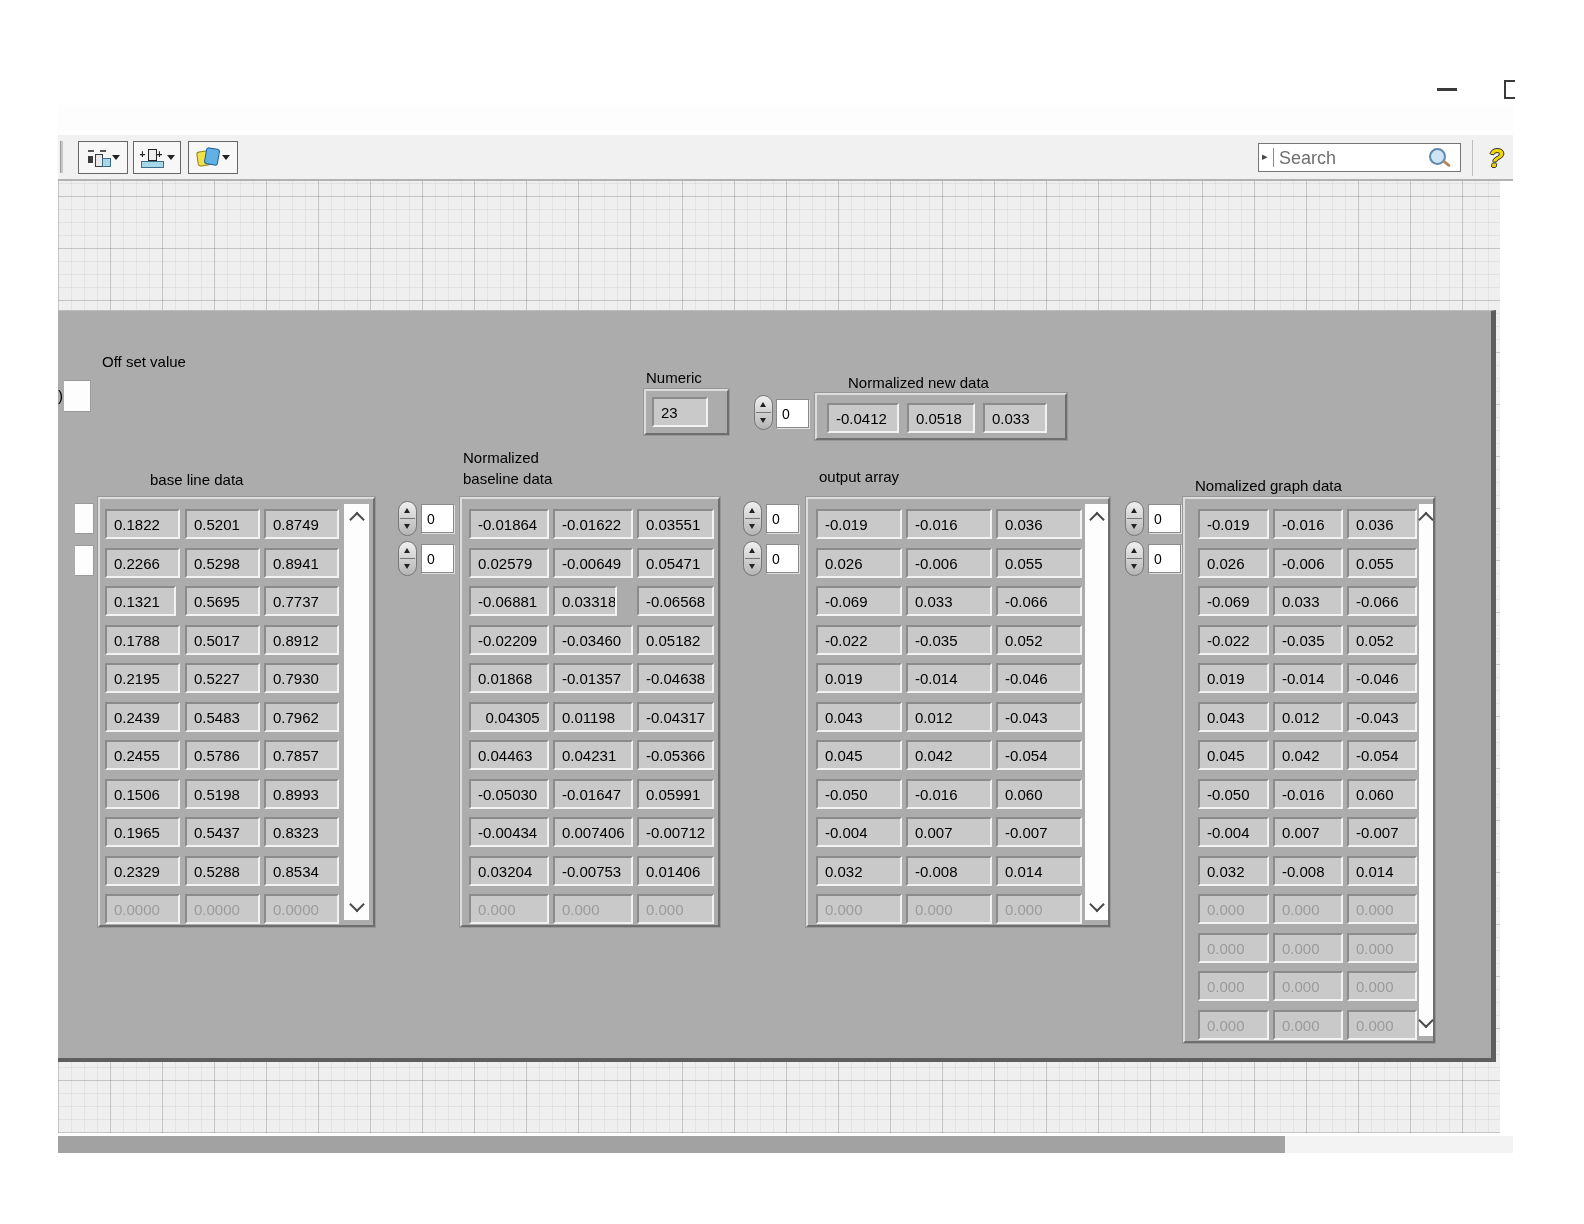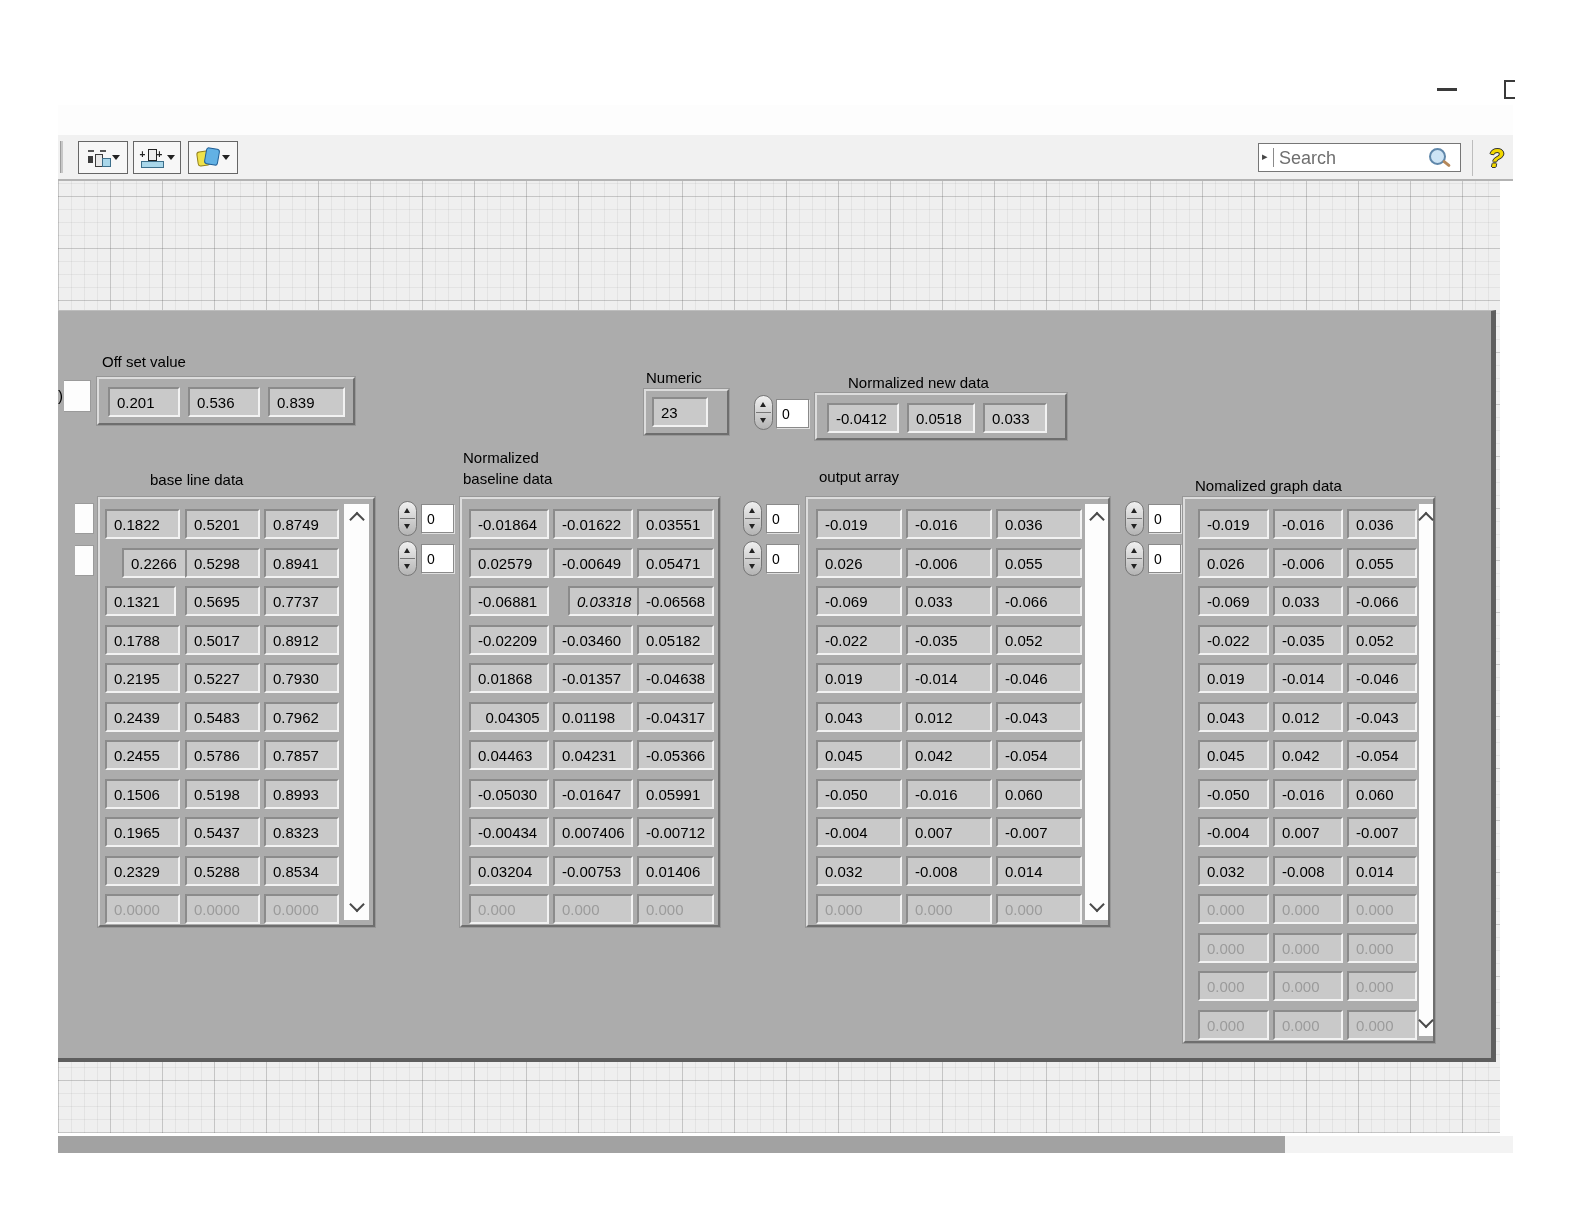--- a/index.html
+++ b/index.html
@@ -140,25 +140,20 @@
 </div>
 
 <div class="abs" id="gridarea"></div>
 
 <div class="abs" id="panel">
 
   <span class="lv-label" style="left:0px;top:76px;">)</span>
   <div class="partial-white" style="left:6px;top:69px;width:27px;height:32px;"></div>
 
   <span class="lv-label" style="left:44px;top:42px;">Off set value</span>
-  <div class="lv-frame" style="left:39px;top:66px;width:258px;height:48px;">
-    <div class="num-cell" style="left:9px;top:8px;width:72px;">0.201</div>
-    <div class="num-cell" style="left:89px;top:8px;width:72px;">0.536</div>
-    <div class="num-cell" style="left:169px;top:8px;width:77px;">0.839</div>
-  </div>
 
   <span class="lv-label" style="left:588px;top:58px;">Numeric</span>
   <div class="lv-frame" style="left:586px;top:78px;width:85px;height:46px;">
     <div class="num-cell" style="left:6px;top:6px;width:56px;">23</div>
   </div>
 
   <span class="lv-label" style="left:760px;top:63px;margin-left:30px;">Normalized new data</span>
   <div class="spin" style="left:696px;top:84px;">
     <span class="tri-up"></span>
       <span class="mid"></span>
@@ -175,21 +170,21 @@
   <div class="partial-white" style="left:17px;top:192px;width:19px;height:31px;"></div>
   <div class="partial-white" style="left:17px;top:234px;width:19px;height:31px;"></div>
   <div class="lv-frame" style="left:40px;top:186px;width:277px;height:430px;">
     <div class="vscroll" style="left:244px;width:25px;">
       <span class="chev up"></span>
       <span class="chev down"></span>
     </div>
   <div class="num-cell" style="left: 5px; top: 10px; width: 75px;">0.1822</div>
       <div class="num-cell" style="left: 85px; top: 10px; width: 75px;">0.5201</div>
       <div class="num-cell" style="left: 164px; top: 10px; width: 75px;">0.8749</div>
-      <div class="num-cell" style="left: 22px; top: 49px; width: 75px;">0.2266</div>
+      <div class="num-cell" style="left: 5px; top: 49px; width: 75px;">0.2266</div>
       <div class="num-cell" style="left: 85px; top: 49px; width: 75px;">0.5298</div>
       <div class="num-cell" style="left: 164px; top: 49px; width: 75px;">0.8941</div>
       <div class="num-cell" style="left: 5px; top: 87px; width: 71px;">0.1321</div>
       <div class="num-cell" style="left: 85px; top: 87px; width: 75px;">0.5695</div>
       <div class="num-cell" style="left: 164px; top: 87px; width: 75px;">0.7737</div>
       <div class="num-cell" style="left: 5px; top: 126px; width: 75px;">0.1788</div>
       <div class="num-cell" style="left: 85px; top: 126px; width: 75px;">0.5017</div>
       <div class="num-cell" style="left: 164px; top: 126px; width: 75px;">0.8912</div>
       <div class="num-cell" style="left: 5px; top: 164px; width: 75px;">0.2195</div>
       <div class="num-cell" style="left: 85px; top: 164px; width: 75px;">0.5227</div>
@@ -229,21 +224,21 @@
   </div>
   <div class="idx-box" style="left:363px;top:233px;">0</div>
   <div class="lv-frame" style="left:402px;top:186px;width:260px;height:430px;">
       <div class="num-cell" style="left: 7px; top: 10px; width: 80px;">-0.01864</div>
       <div class="num-cell" style="left: 91px; top: 10px; width: 80px;">-0.01622</div>
       <div class="num-cell" style="left: 175px; top: 10px; width: 77px;">0.03551</div>
       <div class="num-cell" style="left: 7px; top: 49px; width: 80px;">0.02579</div>
       <div class="num-cell" style="left: 91px; top: 49px; width: 80px;">-0.00649</div>
       <div class="num-cell" style="left: 175px; top: 49px; width: 77px;">0.05471</div>
       <div class="num-cell" style="left: 7px; top: 87px; width: 80px;">-0.06881</div>
-      <div class="num-cell" style="left: 106px; top: 87px; width: 80px; font-style: italic;">0.03318</div>
+      <div class="num-cell" style="left: 91px; top: 87px; width: 64px;">0.03318</div>
       <div class="num-cell" style="left: 175px; top: 87px; width: 77px;">-0.06568</div>
       <div class="num-cell" style="left: 7px; top: 126px; width: 80px;">-0.02209</div>
       <div class="num-cell" style="left: 91px; top: 126px; width: 80px;">-0.03460</div>
       <div class="num-cell" style="left: 175px; top: 126px; width: 77px;">0.05182</div>
       <div class="num-cell" style="left: 7px; top: 164px; width: 80px;">0.01868</div>
       <div class="num-cell" style="left: 91px; top: 164px; width: 80px;">-0.01357</div>
       <div class="num-cell" style="left: 175px; top: 164px; width: 77px;">-0.04638</div>
       <div class="num-cell" style="left: 7px; top: 203px; width: 80px; text-align: center;">0.04305</div>
       <div class="num-cell" style="left: 91px; top: 203px; width: 80px;">0.01198</div>
       <div class="num-cell" style="left: 175px; top: 203px; width: 77px;">-0.04317</div>

